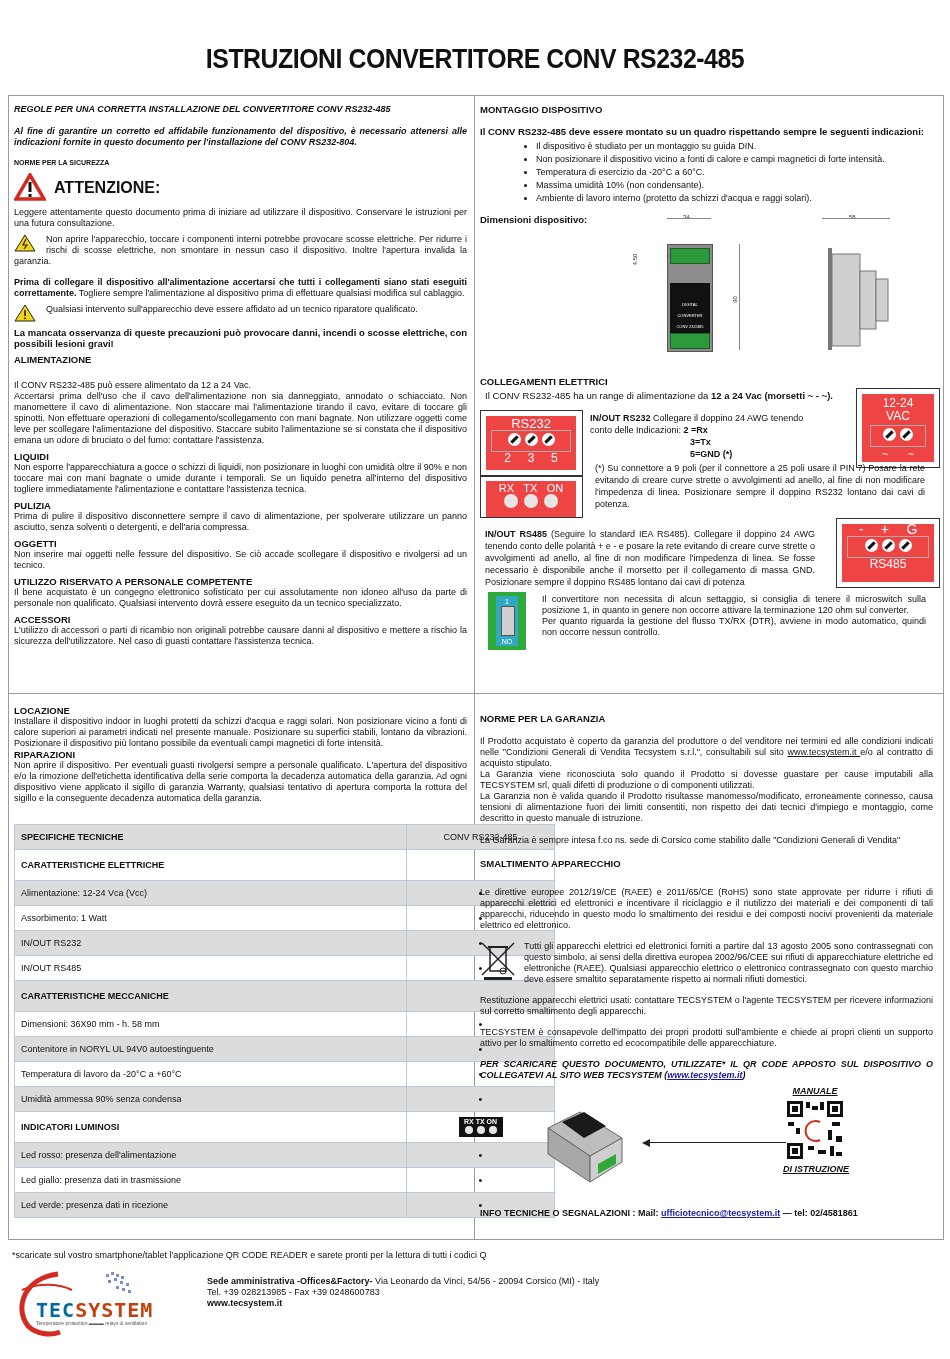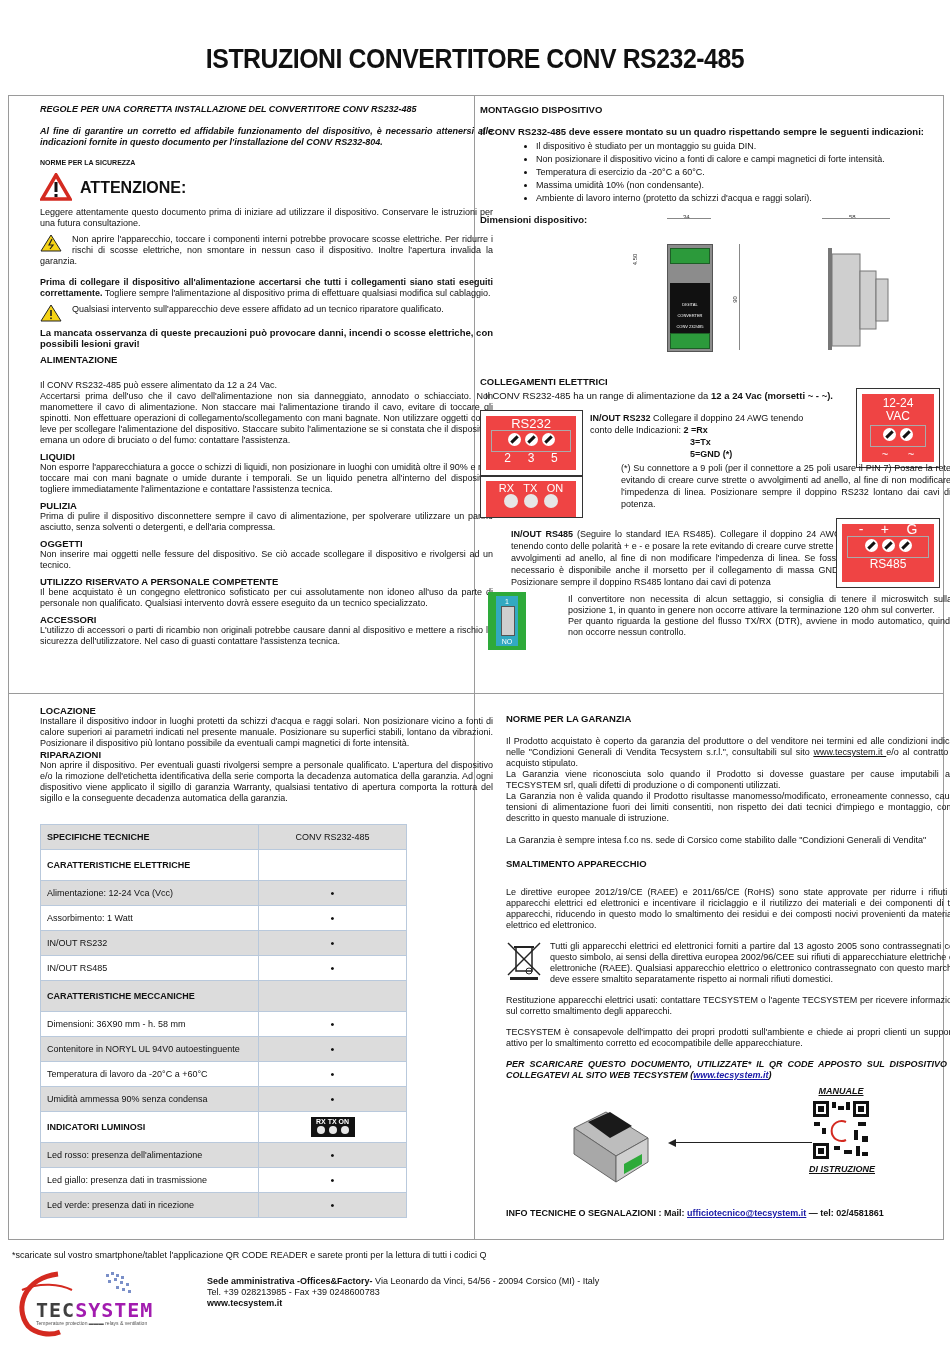--- a/index.html
+++ b/index.html
@@ -3,21 +3,21 @@
 <meta charset="utf-8">
 <style>
   html, body { margin:0; padding:0; background:#fff; }
   body { width:950px; height:1359px; position:relative; font-family:"Liberation Sans", sans-serif; color:#111; overflow:hidden; }
   .title { position:absolute; top:44px; left:0; width:950px; text-align:center; font-size:27px; font-weight:bold; letter-spacing:-0.5px; transform:scaleX(0.92); }
   .grid { position:absolute; left:8px; top:95px; width:934px; height:1143px; border:1px solid #9a9a9a; }
   .vline { position:absolute; left:465px; top:0; width:1px; height:100%; background:#9a9a9a; }
   .hline { position:absolute; left:0; top:597px; width:100%; height:1px; background:#9a9a9a; }
   .cell { position:absolute; font-size:9px; line-height:11px; }
   .cell p { margin:0 0 5px 0; }
-  .j { text-align:justify;margin-left:26px; }
+  .j { text-align:justify; }
   .b { font-weight:bold; }
   .bi { font-weight:bold; font-style:italic; }
   .h { font-weight:bold; font-size:9.5px; margin-top:2px; }
   .tl { left:5px; top:8px; width:453px; }
   .tr { left:471px; top:8px; width:453px; }
   .bl { left:5px; top:607px; width:453px; }
   .br { left:471px; top:607px; width:453px; }
   .attn { display:flex; align-items:center; gap:8px; margin:4px 0 6px 0; }
   .attn-label { font-size:16px; font-weight:bold; }
   .warn-inline { float:left; margin-right:10px; }
@@ -29,21 +29,21 @@
   .dev-front .term { position:absolute; left:2px; width:38px; height:14px; background:#2c9a3b; border:1px solid #1d5e26; }
   .dev-front .panel { position:absolute; left:2px; top:38px; width:40px; height:54px; background:#111; }
   .dev-side { position:absolute; left:342px; top:22px; width:70px; height:106px; }
   .dim-txt { position:absolute; font-size:6px; color:#333; }
   .dimline { position:absolute; background:#888; }
   .blk { position:absolute; background:#ef4444; color:#fff; text-align:center; font-family:"Liberation Sans", sans-serif; }
   .frame { position:absolute; border:1px solid #333; background:#fff; }
   .screw { display:inline-block; width:13px; height:13px; border-radius:50%; background:#fff; position:relative; margin:0 2px; }
   .screw::after { content:""; position:absolute; left:2px; top:5px; width:9px; height:3px; background:#111; transform:rotate(-45deg); }
   .led { display:inline-block; width:14px; height:14px; border-radius:50%; background:#e6e6e6; margin:0 3px; }
-  table.spec { border-collapse:collapse; width:367px; font-size:9px; margin-top:20px; }
+  table.spec { border-collapse:collapse; width:541px; font-size:9px; margin-top:20px; }
   table.spec td { border:1px solid #b9c9dc; padding:0 6px; height:24px; }
   table.spec tr.g td { background:#dcdcdc; }
   table.spec td.c { text-align:center; width:135px; }
   table.spec tr.sec td { height:30px; font-weight:bold; }
   .dot { font-size:11px; }
   .link { color:#1a1aa6; text-decoration:underline; }
   .ul { text-decoration:underline; }
   .footer-note { position:absolute; left:12px; top:1250px; font-size:9px; }
   .addr { position:absolute; left:207px; top:1276px; font-size:9px; line-height:11px; }
   .logo { position:absolute; left:10px; top:1268px; width:190px; height:70px; }
@@ -362,21 +362,21 @@
         <rect x="111" y="8" width="3" height="3"></rect>
       <rect x="98" y="12" width="3" height="3"></rect>
         <rect x="104" y="10" width="3" height="3"></rect>
         <rect x="110" y="13" width="3" height="3"></rect>
         <rect x="116" y="15" width="3" height="3"></rect>
       <rect x="106" y="18" width="3" height="3"></rect>
         <rect x="112" y="20" width="3" height="3"></rect>
         <rect x="118" y="22" width="3" height="3"></rect>
     </g>
   </svg>
-  <div style="position:absolute;left:26px;top:30px;font-size:20px;font-weight:bold;letter-spacing:1px;font-family:'DejaVu Sans Mono', monospace"><span style="color:#404040">TEC</span><span style="color:#a21caf">SYSTEM</span></div>
+  <div style="position:absolute;left:26px;top:30px;font-size:20px;font-weight:bold;letter-spacing:1px;font-family:'DejaVu Sans Mono', monospace"><span style="color:#0369a1">TEC</span><span style="color:#c2410c">SYSTEM</span></div>
   <div style="position:absolute;left:26px;top:52px;font-size:5px;color:#555"><span>Temperature protection</span> ▬▬▬ <span>relays &amp; ventilation</span></div>
 </div>
 
 <div class="addr">
   <div><span class="b">Sede amministrativa -Offices&amp;Factory-</span><span> Via Leonardo da Vinci, 54/56 - 20094 Corsico (MI) - Italy</span></div>
   <div>Tel. +39 028213985 - Fax +39 0248600783</div>
   <div class="b">www.tecsystem.it</div>
 </div>
 
 </body></html>

